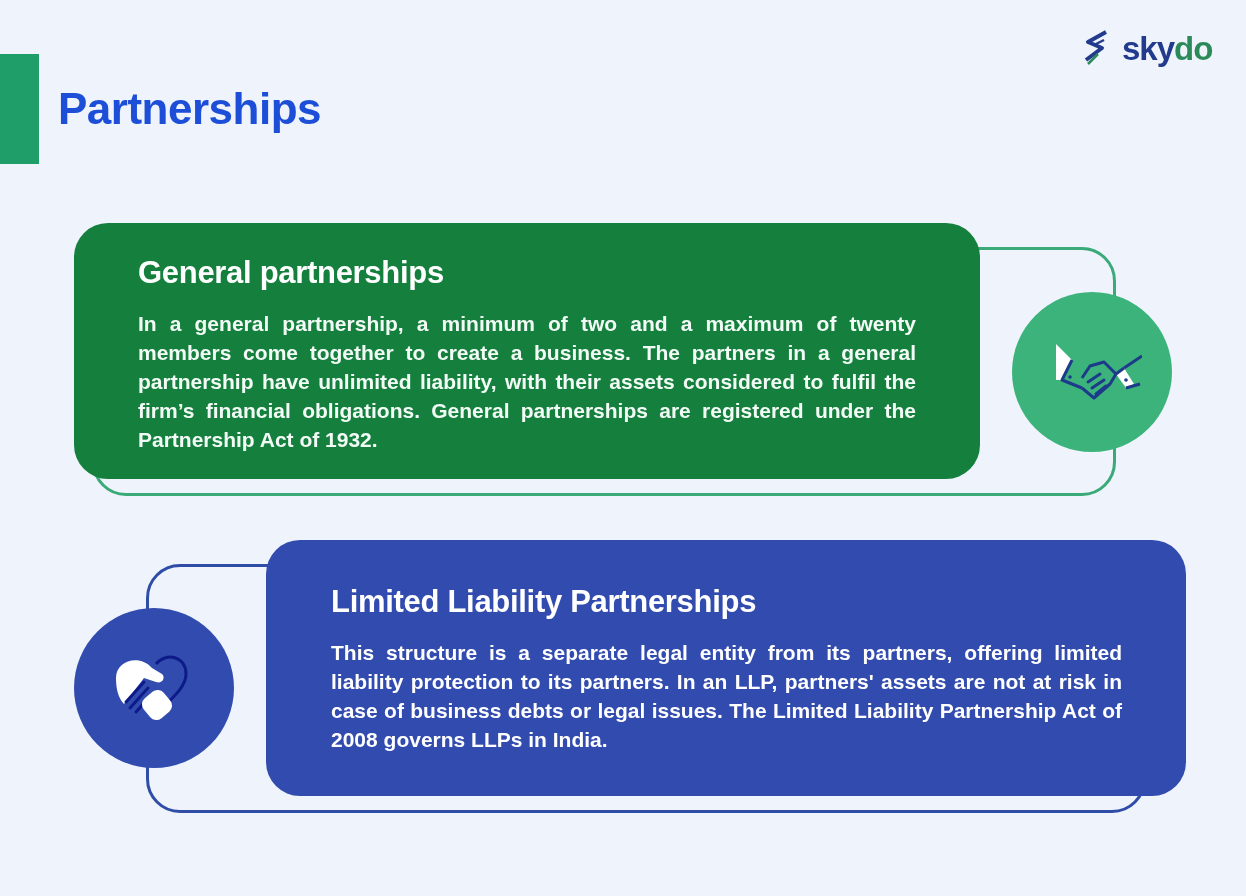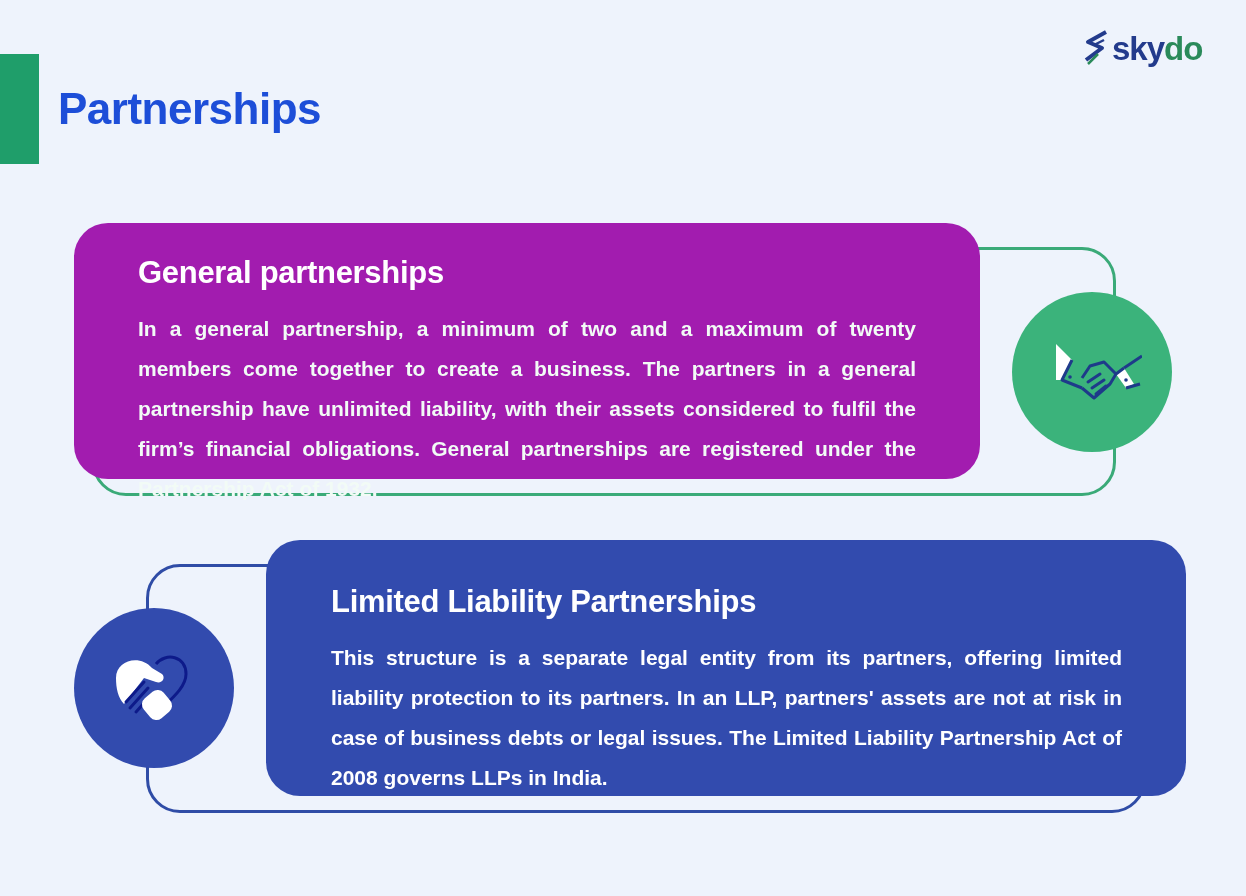--- a/index.html
+++ b/index.html
@@ -13,43 +13,43 @@
     position: absolute; left: 0; top: 54px; width: 39px; height: 110px;
     background: #1f9e6a;
   }
   .page-title {
     position: absolute; left: 58px; top: 84px;
     font-size: 44px; font-weight: 700; color: #1d4ed8;
     letter-spacing: -0.5px;
   }
   .logo {
     position: absolute; left: 1082px; top: 28px; height: 40px;
-    display: flex; align-items: center; gap: 2px;
+    display: flex; align-items: center; gap: 12px;
   }
   .logo svg { width: 28px; height: 36px; }
   .logo-text { font-size: 33px; font-weight: 700; letter-spacing: -1px; line-height: 1; }
   .logo-sky { color: #233b8c; }
   .logo-do { color: #2a8a5a; }
 
   
   .frame {
     position: absolute; border-style: solid; border-width: 3px; border-radius: 34px;
   }
   .frame-green { left: 92px; top: 247px; width: 1024px; height: 249px; border-color: #3aaa78; }
   .frame-blue { left: 146px; top: 564px; width: 1000px; height: 249px; border-color: #2f4ca6; }
 
   .card {
     position: absolute; border-radius: 34px; color: #ffffff;
   }
-  .card-green { left: 74px; top: 223px; width: 906px; height: 256px; background: #a21caf; padding: 32px 64px 0 64px; }
+  .card-green { left: 74px; top: 223px; width: 906px; height: 256px; background: #15803d; padding: 32px 64px 0 64px; }
   .card-blue { left: 266px; top: 540px; width: 920px; height: 256px; background: #324bae; padding: 44px 64px 0 65px; }
 
   .card-title { font-size: 31px; font-weight: 700; letter-spacing: -0.3px; margin-bottom: 18px; }
   .card-body {
-    font-size: 21px; font-weight: 700; line-height: 40px; text-align: justify;
+    font-size: 21px; font-weight: 700; line-height: 29px; text-align: justify;
     color: #f2fbf6;
   }
   .card-blue .card-body { color: #ffffff; }
 
   .circle {
     position: absolute; width: 160px; height: 160px; border-radius: 50%;
     display: flex; align-items: center; justify-content: center;
   }
   .circle-green { left: 1012px; top: 292px; background: #3bb37b; }
   .circle-blue { left: 74px; top: 608px; background: #324bae; }

